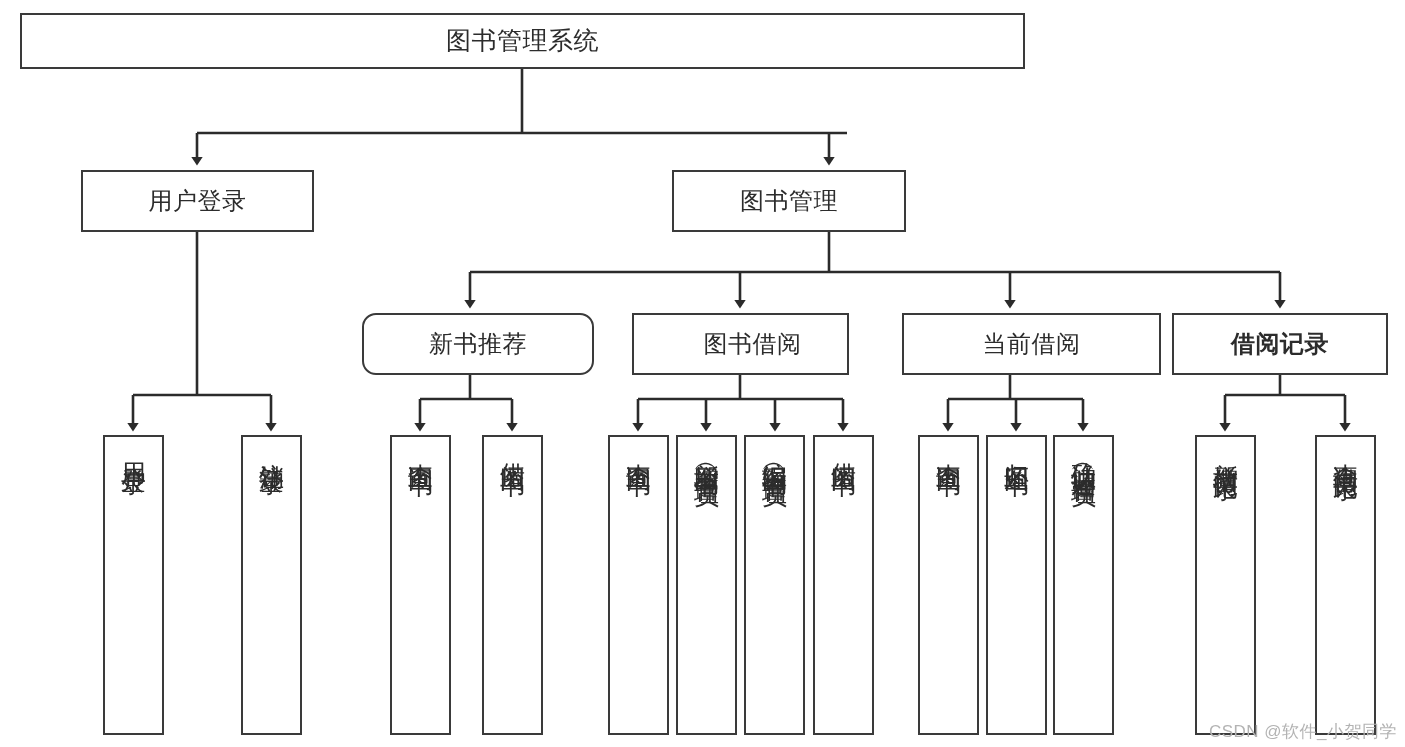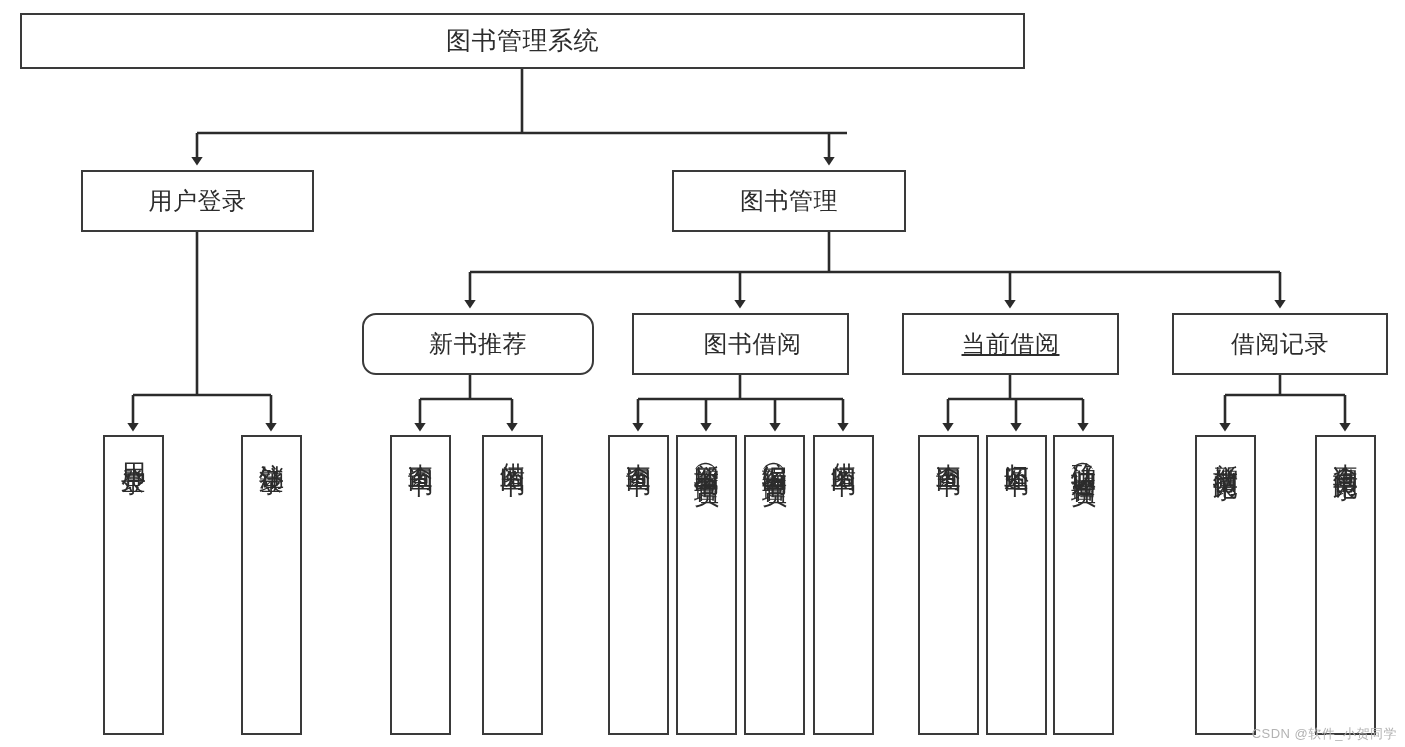--- a/index.html
+++ b/index.html
@@ -59,21 +59,21 @@
     line-height: 1;
     white-space: nowrap;
   }
   .node.root .node-label {
     font-size: 25px;
   }
   #watermark {
     position: absolute;
     right: 8px;
     bottom: 4px;
-    font-size: 13px;
+    font-size: 17px;
     color: #b3b3b3;
     z-index: 5;
     white-space: nowrap;
     letter-spacing: 0.5px;
   }
 </style>
 </head>
 <body>
 
 <div id="diagram-root">
@@ -141,25 +141,25 @@
   </div>
 
   <div class="node horizontal" style="left:362px; top:313px; width:232px; height:62px;border-radius:14px;">
     <span class="node-label">新书推荐</span>
   </div>
 
   <div class="node horizontal" style="left:632px; top:313px; width:217px; height:62px;padding-left:24px;">
     <span class="node-label">图书借阅</span>
   </div>
 
-  <div class="node horizontal" style="left:902px; top:313px; width:217px; height:62px;text-decoration:underline;">
+  <div class="node horizontal" style="left:902px; top:313px; width:259px; height:62px;">
     <span class="node-label">当前借阅</span>
   </div>
 
-  <div class="node horizontal" style="left:1172px; top:313px; width:216px; height:62px;">
+  <div class="node horizontal" style="left:1172px; top:313px; width:216px; height:62px;font-weight:bold;">
     <span class="node-label">借阅记录</span>
   </div>
 
   <div class="node vertical" style="left:103px; top:435px; width:61px; height:300px;">
     <span class="node-label">用户登录</span>
   </div>
 
   <div class="node vertical" style="left:241px; top:435px; width:61px; height:300px;">
     <span class="node-label">注销登录</span>
   </div>

